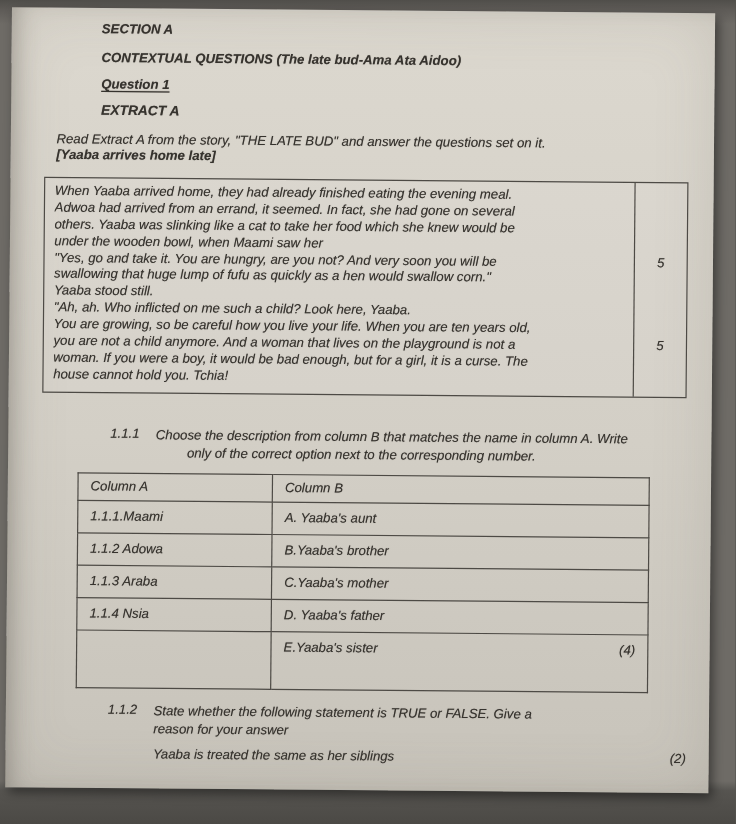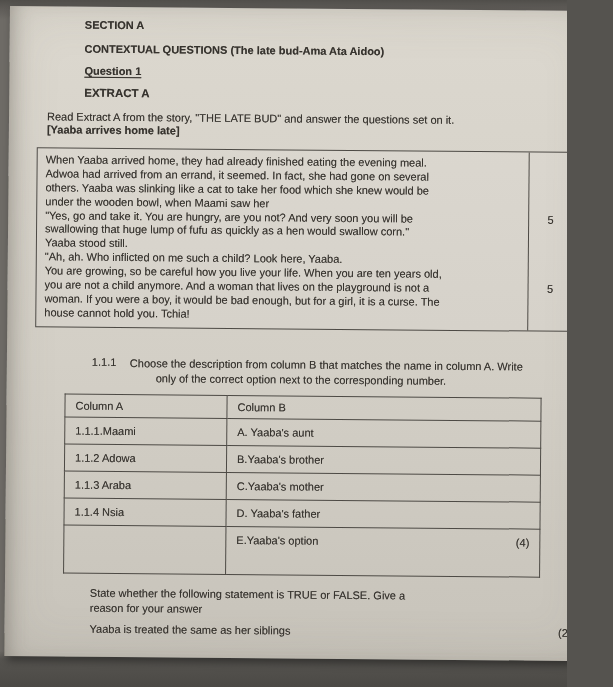--- a/index.html
+++ b/index.html
@@ -1,26 +1,27 @@
 <!DOCTYPE html>
 <html><head>
 <meta charset="utf-8">
 <style>
   * { margin: 0; padding: 0; box-sizing: border-box; }
   html,body { background:#55534f; }
   body { font-family: "Liberation Sans", "DejaVu Sans", sans-serif; }
 
   .photo {
     position: relative;
-    width: 567px; height: 687px;
+    width: 613px; height: 687px;
     overflow: hidden;
     background: linear-gradient(180deg,
       #504e4a 0px, #5e5b57 8px,
       #6e6b66 20px, #6e6b66 calc(100% - 36px),
       #565450 calc(100% - 28px), #4b4945 100%);
+    font-style: italic;
   }
 
   .paper {
     position: absolute;
     left: 10px; top: 6px;
     width: 586px; height: 650px;
     background: linear-gradient(180deg, #dcd8cf 0%, #d3cfc6 55%, #c7c3ba 100%);
     box-shadow: 3px 4px 9px rgba(0,0,0,0.45),
                 inset 14px 0 20px -12px rgba(70,65,58,0.38),
                 inset 0 0 50px rgba(110,104,94,0.18);
@@ -160,29 +161,30 @@
             <td>C.Yaaba's mother</td>
           </tr>
           <tr>
             <td>1.1.4 Nsia</td>
             <td>D. Yaaba's father</td>
           </tr>
           <tr class="last">
             <td></td>
             <td>
               <div class="cellflex">
-                <span>E.Yaaba's option</span>
+                <span>E.Yaaba's sister</span>
                 <span class="marks">(4)</span>
               </div>
             </td>
           </tr>
         </tbody>
       </table>
 
       <div class="qblock q112">
+        <span class="qnum">1.1.2</span>
         <div class="qtext">
           <div>State whether the following statement is TRUE or FALSE. Give a</div>
           <div>reason for your answer</div>
           <div class="statement-row">
             <span>Yaaba is treated the same as her siblings</span>
             <span class="marks">(2)</span>
           </div>
         </div>
       </div>
 

